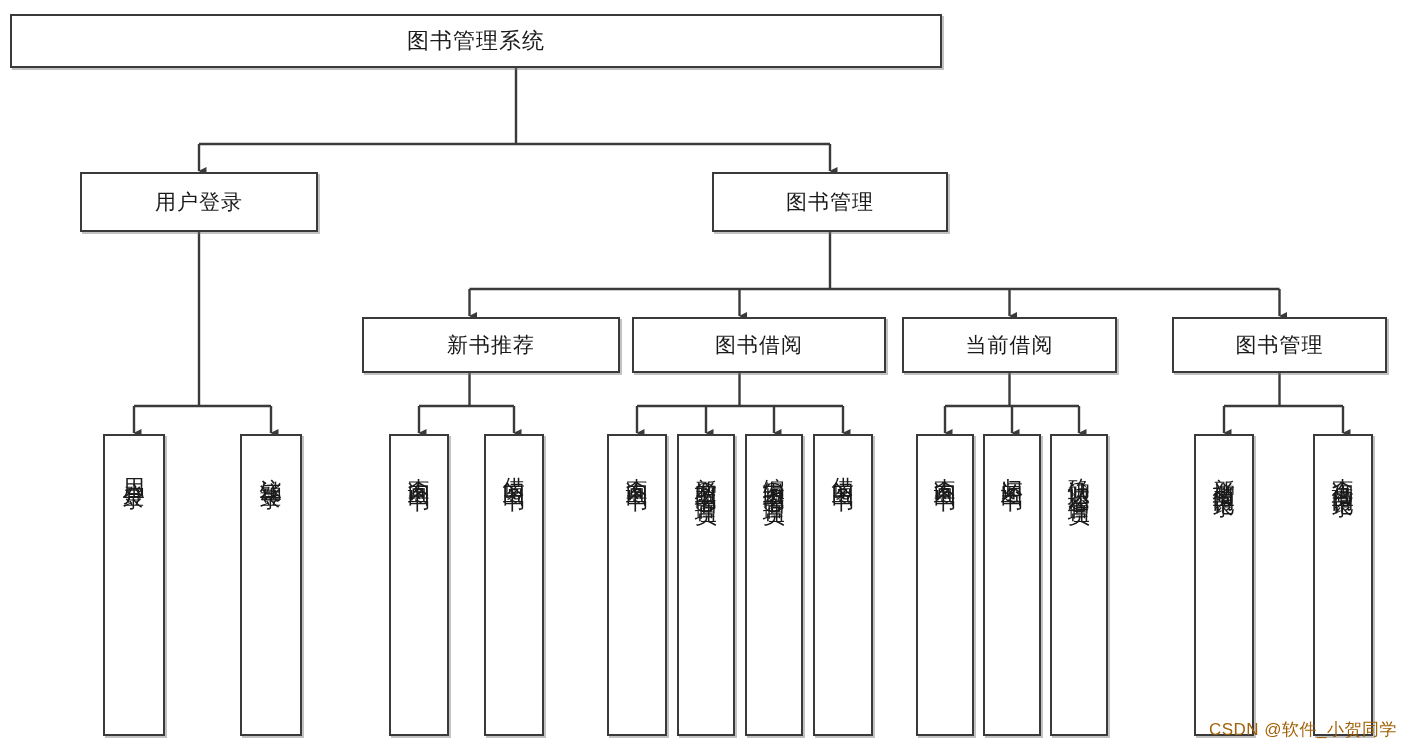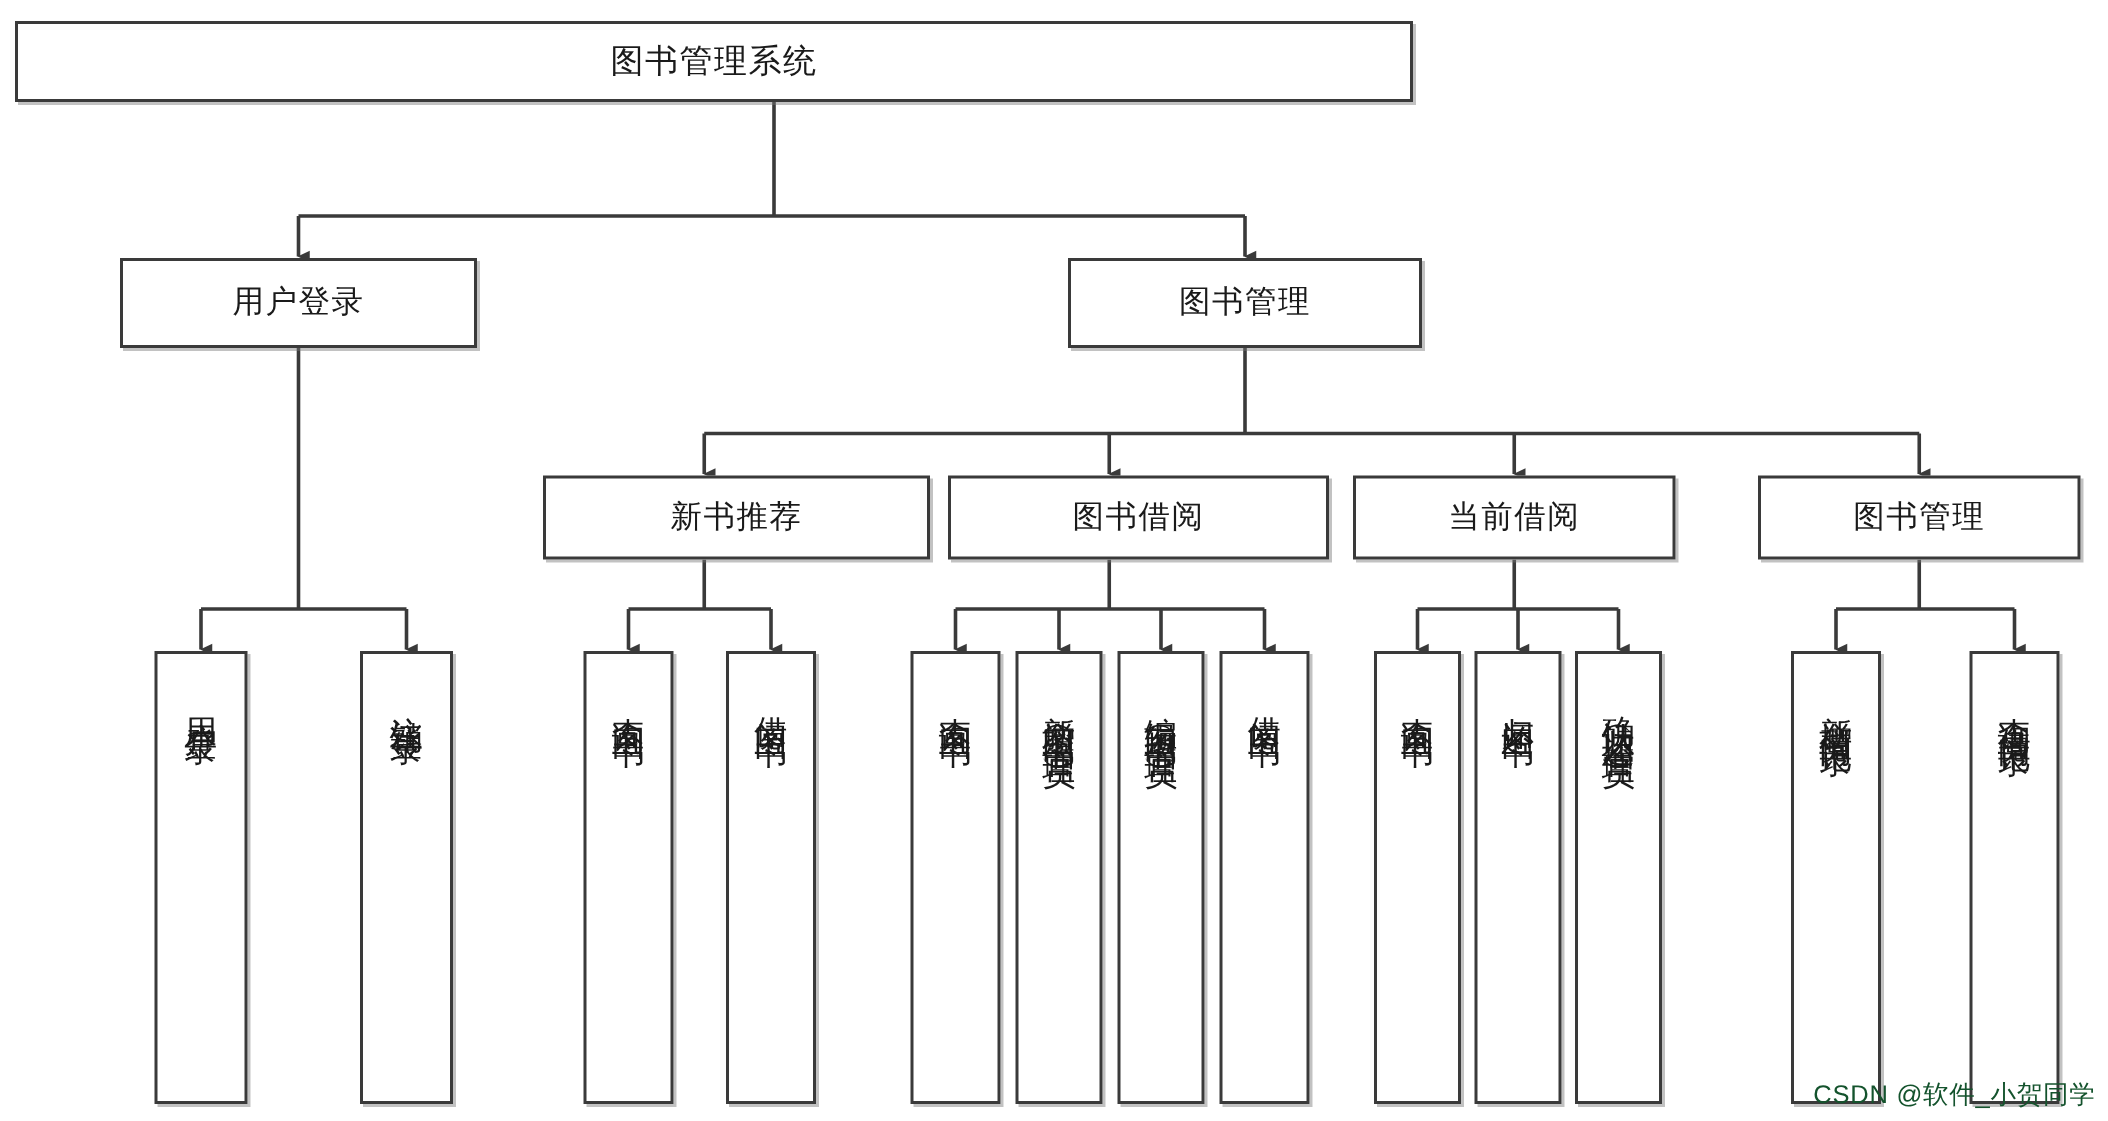--- a/index.html
+++ b/index.html
@@ -54,21 +54,21 @@
     font-size: 22px;
     letter-spacing: 4px;
     white-space: nowrap;
   }
   .node.root .label { font-size: 22px; }
   .watermark {
     position: absolute;
     right: 8px;
     bottom: 6px;
     font-size: 17px;
-    color: #14532d;
+    color: #a16207;
     letter-spacing: 0.5px;
     z-index: 3;
     white-space: nowrap;
   }
 </style>
 </head>
 <body>
 
 <div id="canvas">
 

